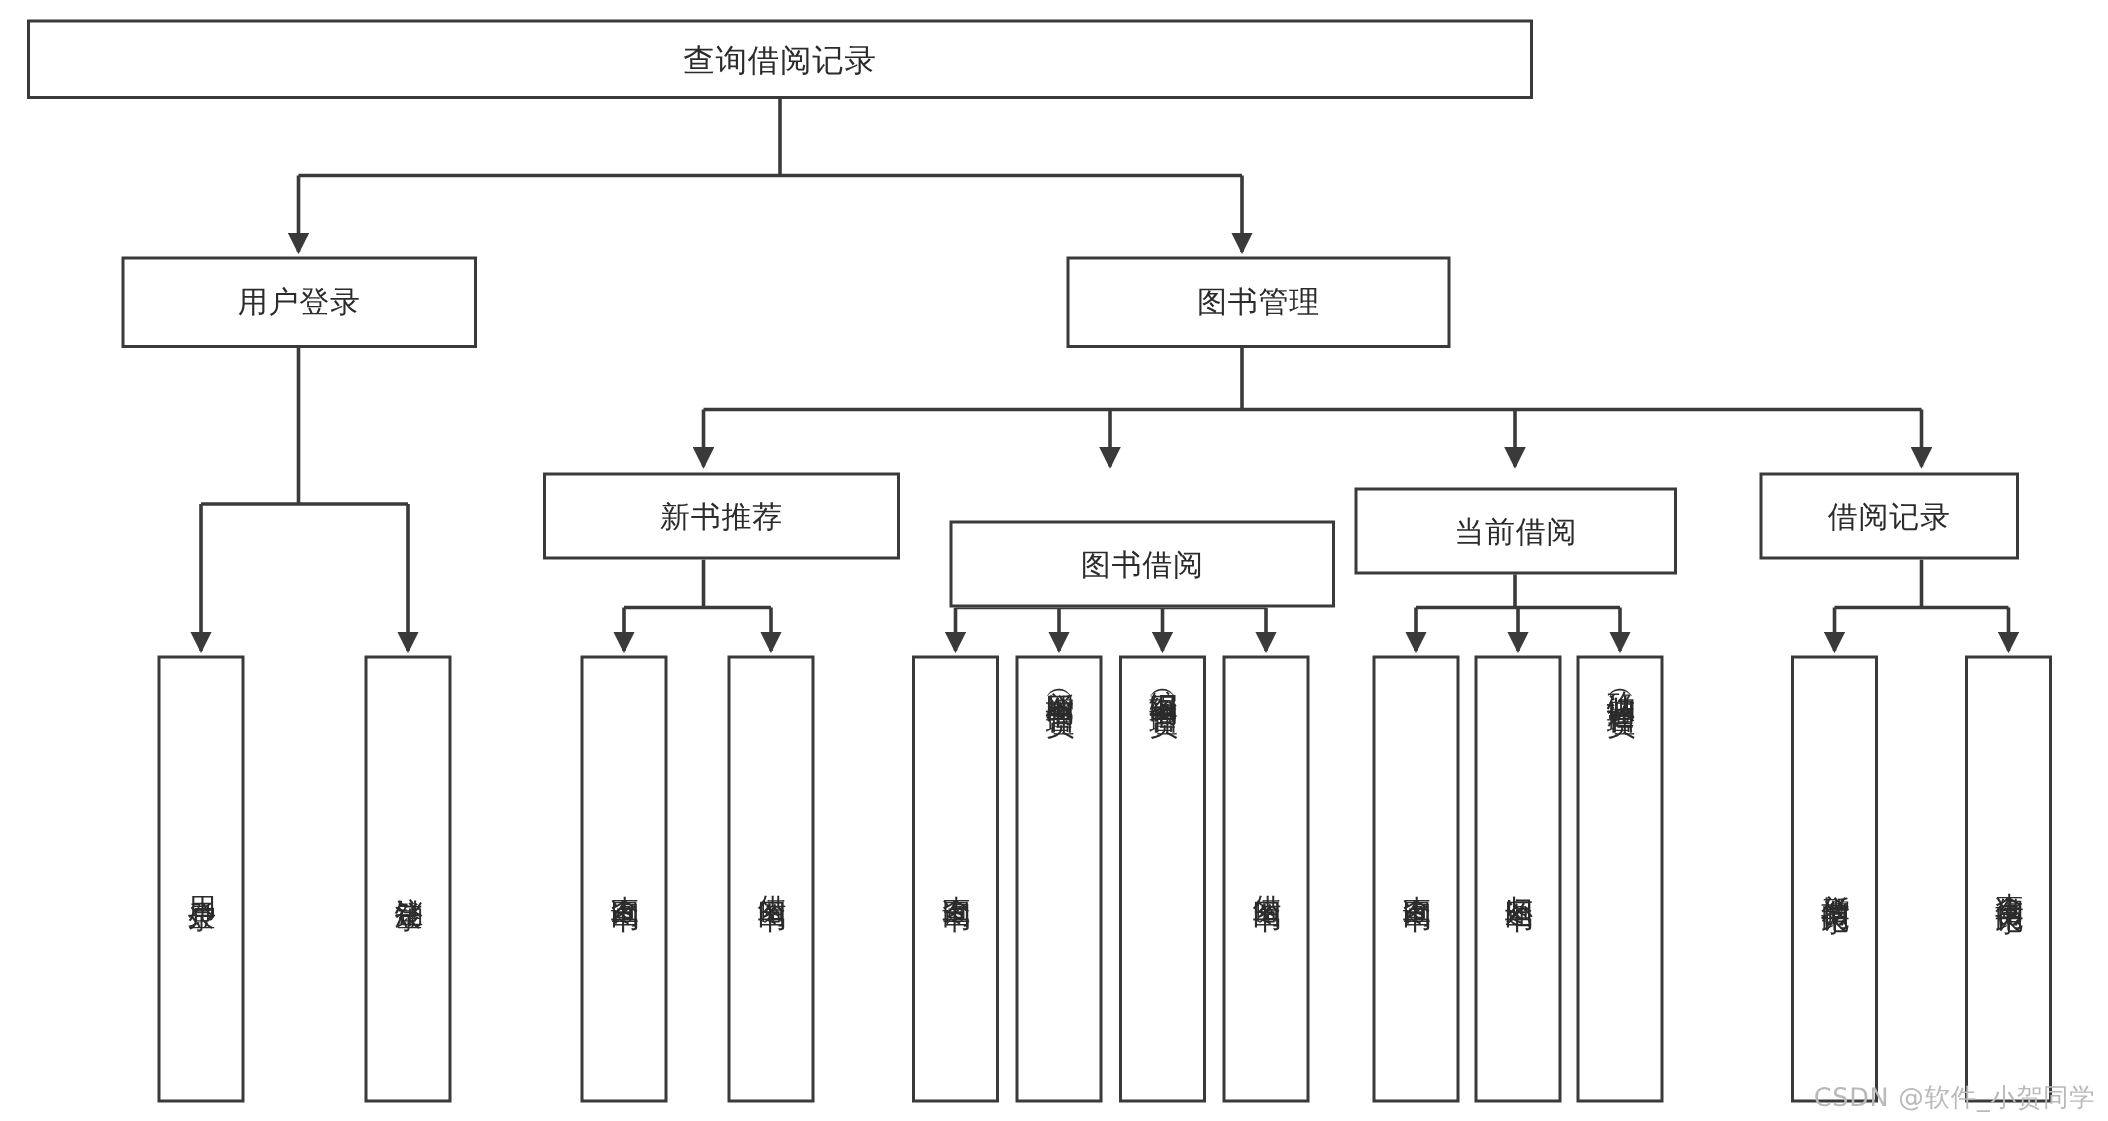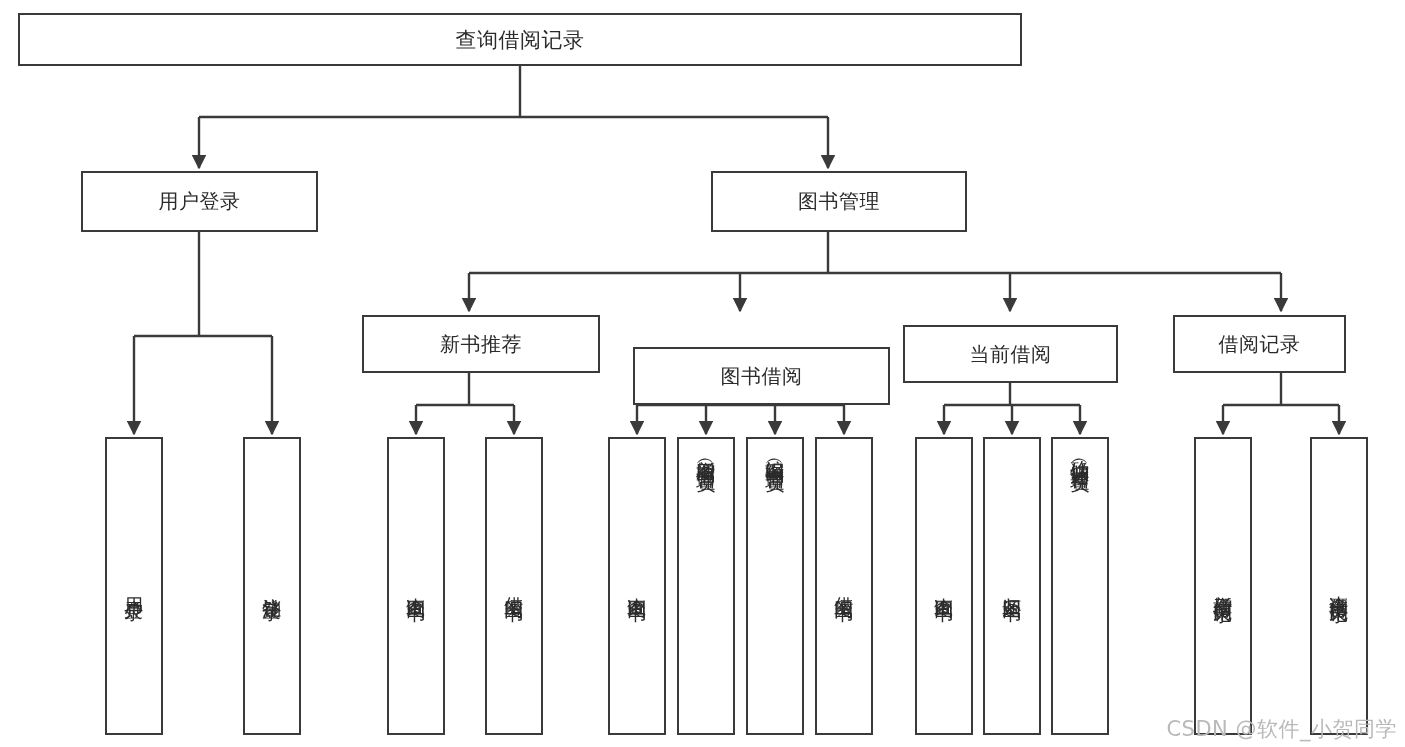--- a/index.html
+++ b/index.html
@@ -62,21 +62,21 @@
     margin-bottom: auto;
   }
   .leaf.topalign {
     align-items: flex-start;
   }
   
   #watermark {
     position: absolute;
     right: 8px;
     bottom: 4px;
-    font-size: 21px;
+    font-size: 17px;
     color: #b9b9b9;
     letter-spacing: 0.5px;
     white-space: nowrap;
     pointer-events: none;
   }
 </style>
 </head>
 <body>
 
 <div id="diagram-root">

